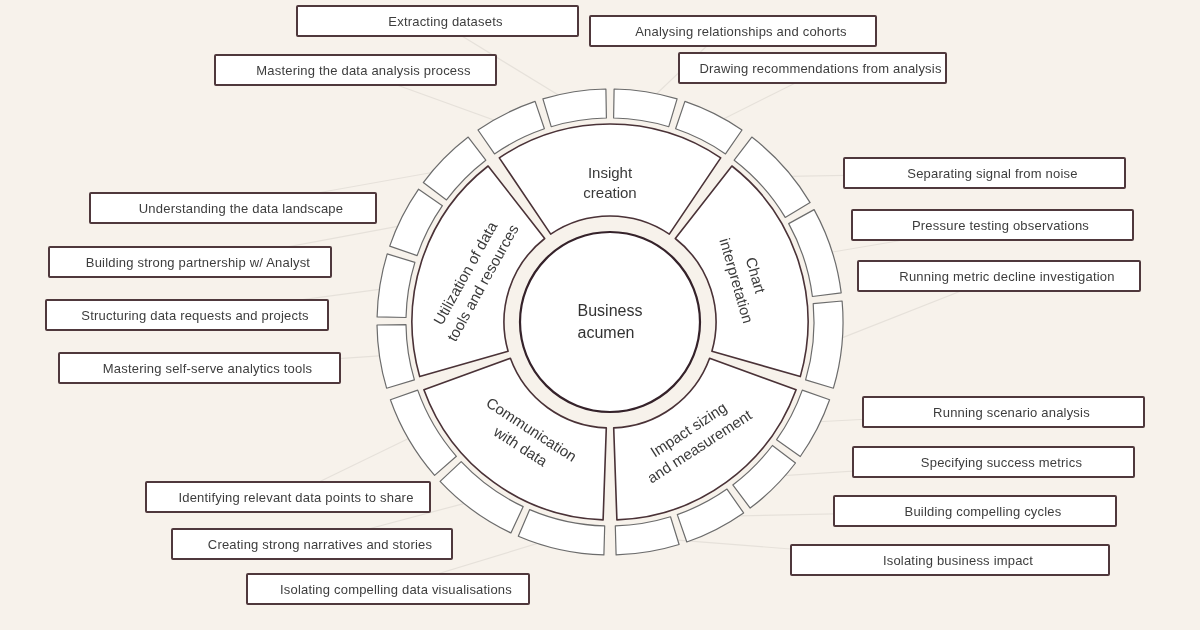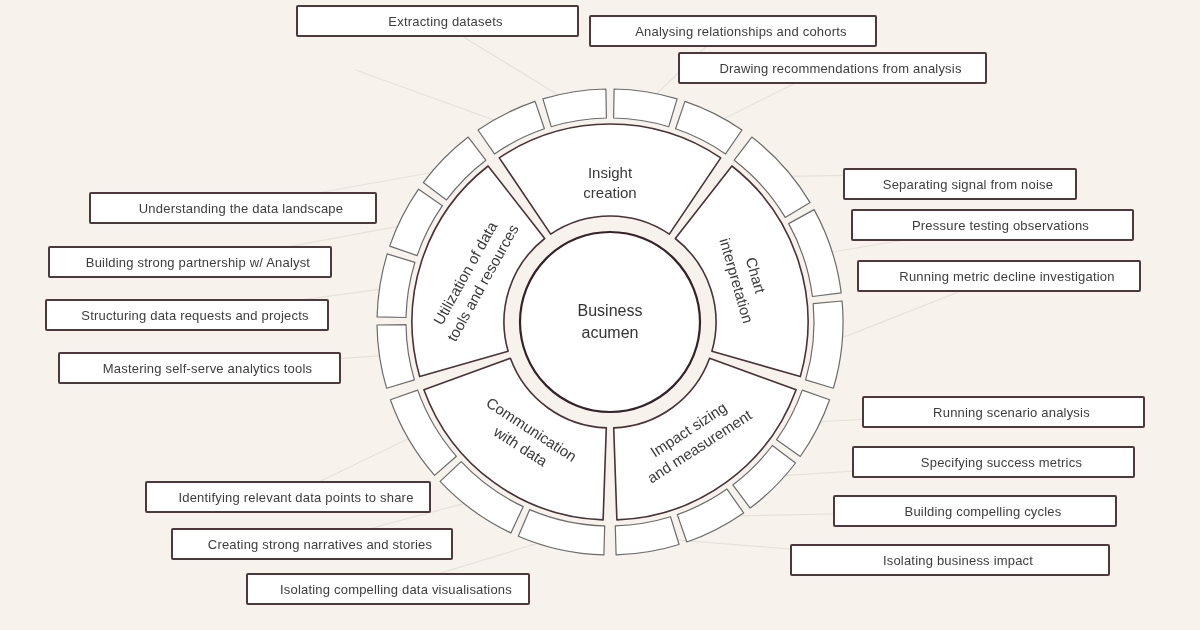--- a/index.html
+++ b/index.html
@@ -14,21 +14,21 @@
     background:#ffffff; border:2px solid #4f383c; border-radius:2px;
     display:flex; align-items:center; justify-content:center;
     font-size:13px; letter-spacing:.2px; color:#3d3d3d; text-align:center;padding-left:16px;
   }
   .wedge-label{
     position:absolute; z-index:2; white-space:pre-line; text-align:center;
     font-size:15px; line-height:1.32; font-weight:500; color:#3a3a3a;
     pointer-events:none;
   }
   .center-label{
-    position:absolute; z-index:2; white-space:pre-line; text-align:center;
+    position:absolute; z-index:2; white-space:pre-line; text-align:left;
     font-size:16px; line-height:1.35; font-weight:500; color:#333333;
     pointer-events:none;
   }
   .lbl-insight{left:610px; top:183px; transform:translate(-50%,-50%);}
   .lbl-chart{left:746px; top:278px; transform:translate(-50%,-50%) rotate(74deg);}
   .lbl-impact{left:694px; top:438px; transform:translate(-50%,-50%) rotate(-33deg);}
   .lbl-comm{left:526px; top:438px; transform:translate(-50%,-50%) rotate(33deg);}
   .lbl-util{left:474px; top:278px; transform:translate(-50%,-50%) rotate(-61deg);}
   .lbl-center{left:610px; top:322px; transform:translate(-50%,-50%);}
 </style>
@@ -88,25 +88,26 @@
 interpretation</div>
   <div class="wedge-label lbl-impact">Impact sizing
 and measurement</div>
   <div class="wedge-label lbl-comm">Communication
 with data</div>
   <div class="wedge-label lbl-util">Utilization of data
 tools and resources</div>
   <div class="center-label lbl-center">Business
 acumen</div>
 
+  <div class="skill-box" style="left:214px;top:54px;width:283px">Mastering the data analysis process</div>
   <div class="skill-box" style="left:296px;top:5px;width:283px">Extracting datasets</div>
   <div class="skill-box" style="left:589px;top:15px;width:288px">Analysing relationships and cohorts</div>
-  <div class="skill-box" style="left:678px;top:52px;width:309px">Drawing recommendations from analysis</div>
+  <div class="skill-box" style="left:678px;top:52px;width:269px">Drawing recommendations from analysis</div>
 
-  <div class="skill-box" style="left:843px;top:168px;width:234px">Separating signal from noise</div>
+  <div class="skill-box" style="left:843px;top:157px;width:283px">Separating signal from noise</div>
   <div class="skill-box" style="left:851px;top:209px;width:283px">Pressure testing observations</div>
   <div class="skill-box" style="left:857px;top:260px;width:284px">Running metric decline investigation</div>
 
   <div class="skill-box" style="left:862px;top:396px;width:283px">Running scenario analysis</div>
   <div class="skill-box" style="left:852px;top:446px;width:283px">Specifying success metrics</div>
   <div class="skill-box" style="left:833px;top:495px;width:284px">Building compelling cycles</div>
   <div class="skill-box" style="left:790px;top:544px;width:320px">Isolating business impact</div>
 
   <div class="skill-box" style="left:246px;top:573px;width:284px">Isolating compelling data visualisations</div>
   <div class="skill-box" style="left:171px;top:528px;width:282px">Creating strong narratives and stories</div>

